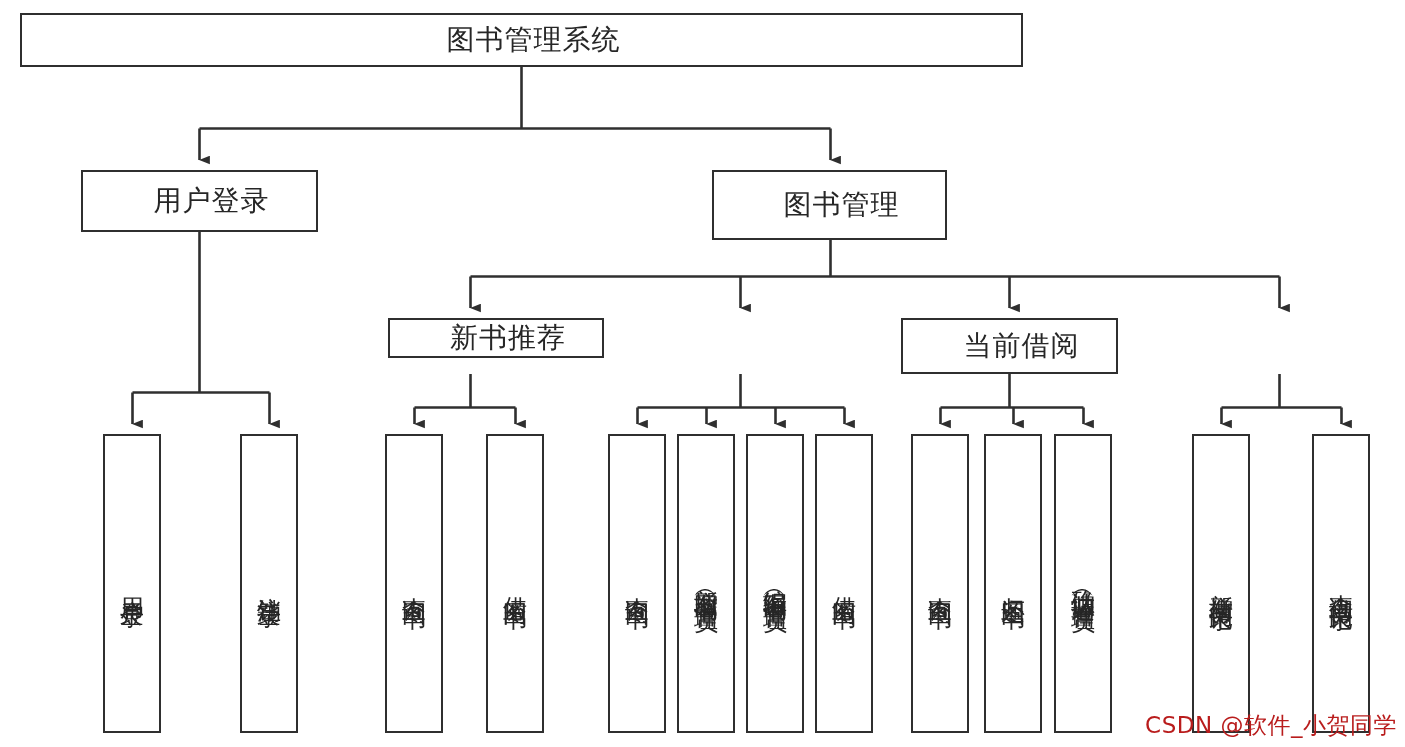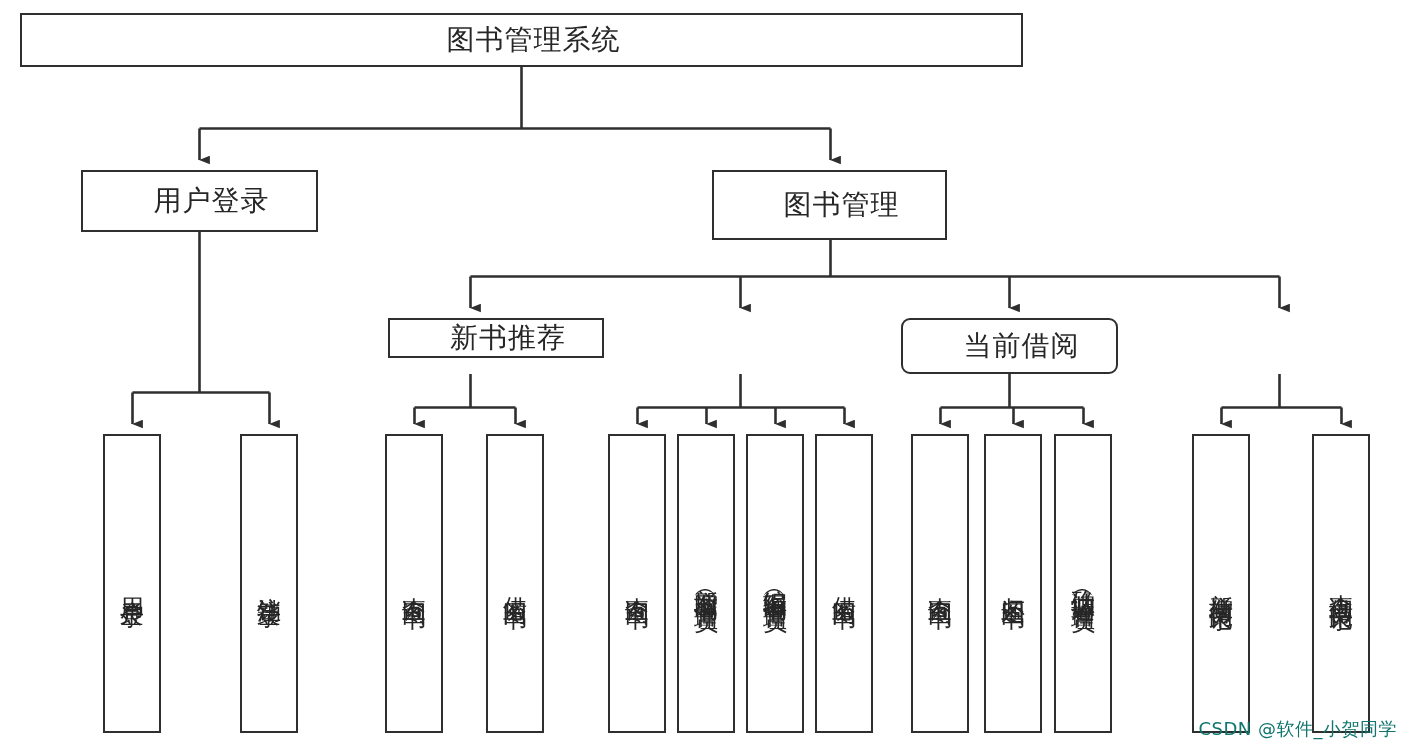--- a/index.html
+++ b/index.html
@@ -55,22 +55,22 @@
   }
   .node.vert .vtext {
     writing-mode: vertical-rl;
     text-orientation: upright;
     display: block;
   }
   .watermark {
     position: absolute;
     right: 8px;
     bottom: 6px;
-    font-size: 18px;
-    color: #0f766e;
+    font-size: 23px;
+    color: #b91c1c;
     letter-spacing: 0.5px;
     white-space: nowrap;
     font-family: "DejaVu Sans", "Liberation Sans", sans-serif;
   }
 </style>
 </head>
 <body>
 
 <div id="canvas">
 
@@ -134,21 +134,21 @@
   <div class="node horiz" style="left:81px; top:170px; width:237px; height:62px;">
     <span>用户登录</span>
   </div>
   <div class="node horiz" style="left:712px; top:170px; width:235px; height:70px;">
     <span>图书管理</span>
   </div>
 
   <div class="node horiz" style="left:380px; top:318px; width:216px; height:40px;margin-left:8px;">
     <span>新书推荐</span>
   </div>
-  <div class="node horiz" style="left:901px; top:318px; width:217px; height:56px;border-radius:9px;">
+  <div class="node horiz" style="left:901px; top:318px; width:217px; height:56px;">
     <span>当前借阅</span>
   </div>
 
   <div class="node vert" style="left:103px; top:434px; width:58px; height:299px;">
     <span class="vtext">用户登录</span>
   </div>
   <div class="node vert" style="left:240px; top:434px; width:58px; height:299px;">
     <span class="vtext">注销登录</span>
   </div>
 

